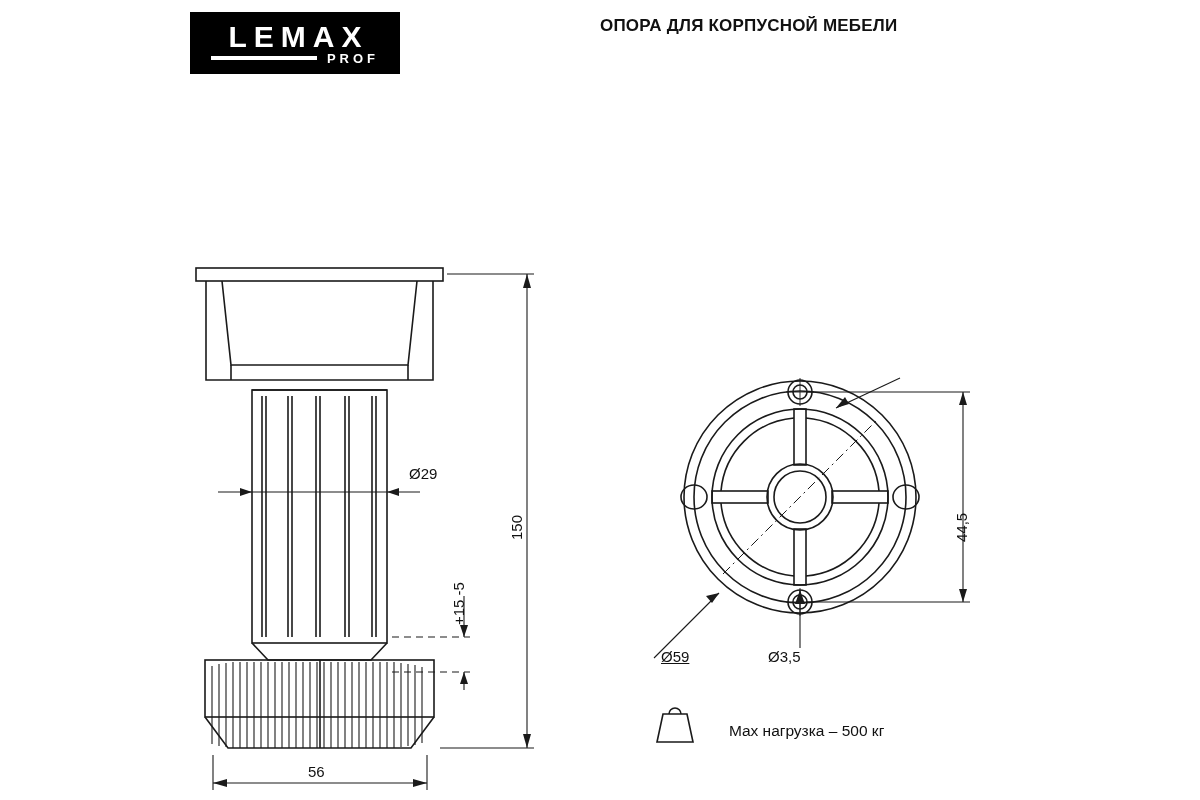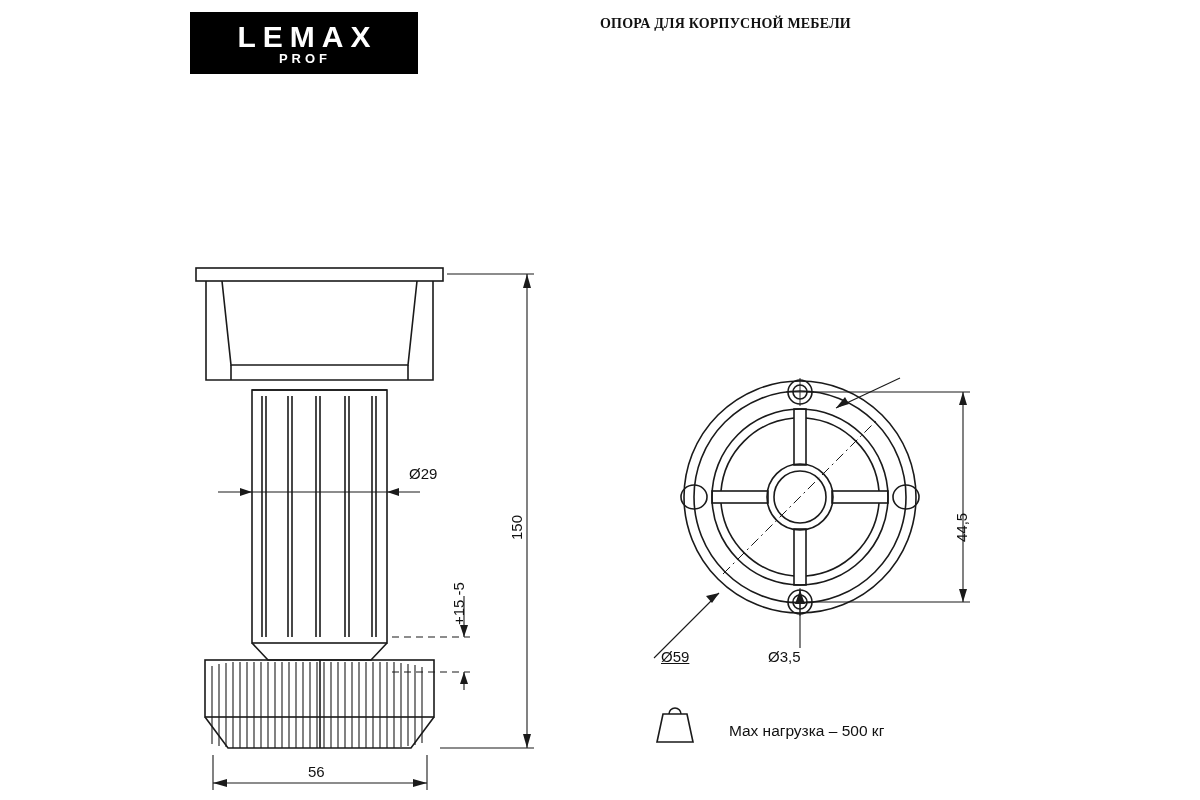--- a/index.html
+++ b/index.html
@@ -14,21 +14,21 @@
     font-family: "Liberation Sans", sans-serif;
     color: #1a1a1a;
     overflow: hidden;
   }
 
   
   .logo-box {
     position: absolute;
     left: 190px;
     top: 12px;
-    width: 228px;
+    width: 210px;
     height: 62px;
     background: #000000;
     display: flex;
     flex-direction: column;
     justify-content: center;
     align-items: center;
   }
   .logo-main {
     color: #ffffff;
     font-size: 30px;
@@ -36,21 +36,20 @@
     letter-spacing: 7px;
     line-height: 1;
     padding-left: 7px;
   }
   .logo-sub-row {
     display: flex;
     align-items: center;
     margin-top: 0;
     width: 168px;
     justify-content: flex-end;
-    flex-direction: column;
   }
   .logo-rule {
     flex: 1;
     height: 4px;
     background: #ffffff;
     margin-right: 8px;
   }
   .logo-sub {
     color: #ffffff;
     font-size: 13px;
@@ -58,26 +57,25 @@
     letter-spacing: 4px;
     line-height: 1;
     padding-left: 2px;
   }
 
   .title {
     position: absolute;
     left: 600px;
     top: 14px;
     width: 520px;
-    font-size: 14px;
+    font-size: 17px;
     font-weight: bold;
     line-height: 1.45;
     letter-spacing: 0.2px;
     color: #111111;
-    font-family: Liberation Serif, serif;
   }
 
   
   .canvas {
     position: absolute;
     left: 0;
     top: 0;
     width: 1200px;
     height: 800px;
   }

